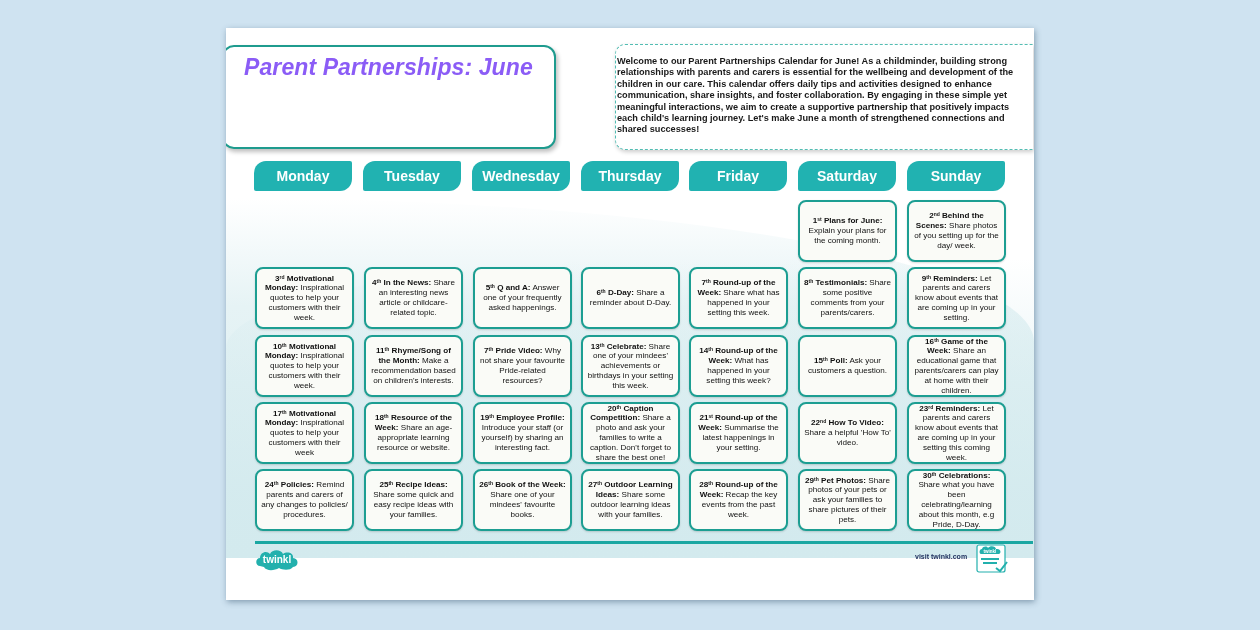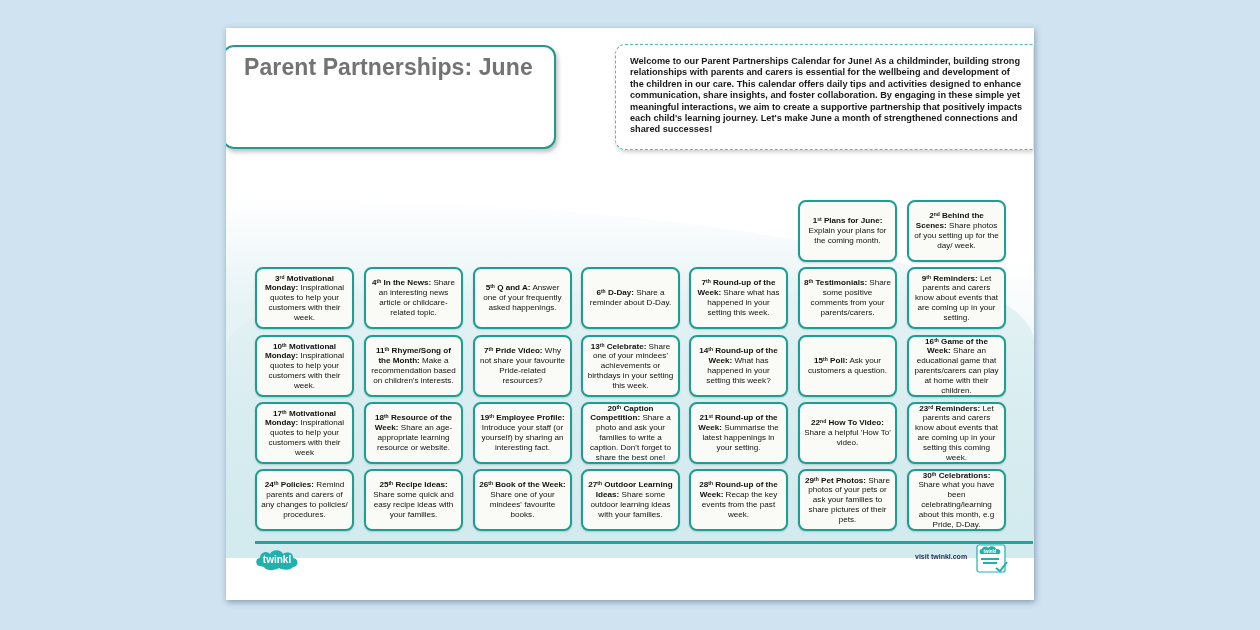--- a/index.html
+++ b/index.html
@@ -35,36 +35,37 @@
       position: absolute;
       left: -4px; top: 17px;
       width: 334px; height: 104px;
       border: 2px solid #1e9b8e;
       border-radius: 12px;
       background: #fff;
       box-shadow: 2px 3px 4px rgba(0,0,0,0.25);
       padding: 6px 0 0 20px;
     }
     .title-box h1 {
-      color: #737373;
+      color: #8b5cf6;
       font-size: 23px;
       line-height: 29px;
       font-weight: bold;
       letter-spacing: 0.1px;
+      font-style: italic;
     }
     .intro-box {
       position: absolute;
       left: 389px; top: 16px;
       width: 418px; height: 106px;
       border: 1.5px dashed #53bdb3;
       border-right: none;
       border-radius: 10px 0 0 10px;
       background: #fff;
       box-shadow: 1px 2px 4px rgba(0,0,0,0.2);
-      padding: 11px 8px 0 14px;
+      padding: 11px 8px 0 1px;
     }
     .intro-box p {
       font-size: 9.2px;
       line-height: 11.4px;
       font-weight: bold;
       color: #1a1a1a;
     }
     .day-headers {
       position: absolute;
       left: 28px; top: 133px;
@@ -134,20 +135,29 @@
     <h1>
       <span>Parent Partnerships: June</span><br>
       <br>
     </h1>
   </div>
 
   <div class="intro-box">
     <p>Welcome to our Parent Partnerships Calendar for June! As a childminder, building strong relationships with parents and carers is essential for the wellbeing and development of the children in our care. This calendar offers daily tips and activities designed to enhance communication, share insights, and foster collaboration. By engaging in these simple yet meaningful interactions, we aim to create a supportive partnership that positively impacts each child's learning journey. Let's make June a month of strengthened connections and shared successes!</p>
   </div>
 
+  <div class="day-headers">
+    <div class="day-tab" style="left:0px">Monday</div>
+    <div class="day-tab" style="left:109px">Tuesday</div>
+    <div class="day-tab" style="left:218px">Wednesday</div>
+    <div class="day-tab" style="left:327px">Thursday</div>
+    <div class="day-tab" style="left:435px">Friday</div>
+    <div class="day-tab" style="left:544px">Saturday</div>
+    <div class="day-tab" style="left:653px">Sunday</div>
+  </div>
 
   <div id="calendar-grid">
       <div class="cal-cell" style="left: 572px; top: 172px;">
         <div class="txt"><b><span>1</span><sup>st</sup> <span>Plans for June:</span></b> <span>Explain your plans for the coming month.</span></div>
       </div>
       <div class="cal-cell" style="left: 681px; top: 172px;">
         <div class="txt"><b><span>2</span><sup>nd</sup> <span>Behind the Scenes:</span></b> <span>Share photos of you setting up for the day/ week.</span></div>
       </div>
       <div class="cal-cell" style="left: 29px; top: 239px;">
         <div class="txt"><b><span>3</span><sup>rd</sup> <span>Motivational Monday:</span></b> <span>Inspirational quotes to help your customers with their week.</span></div>

